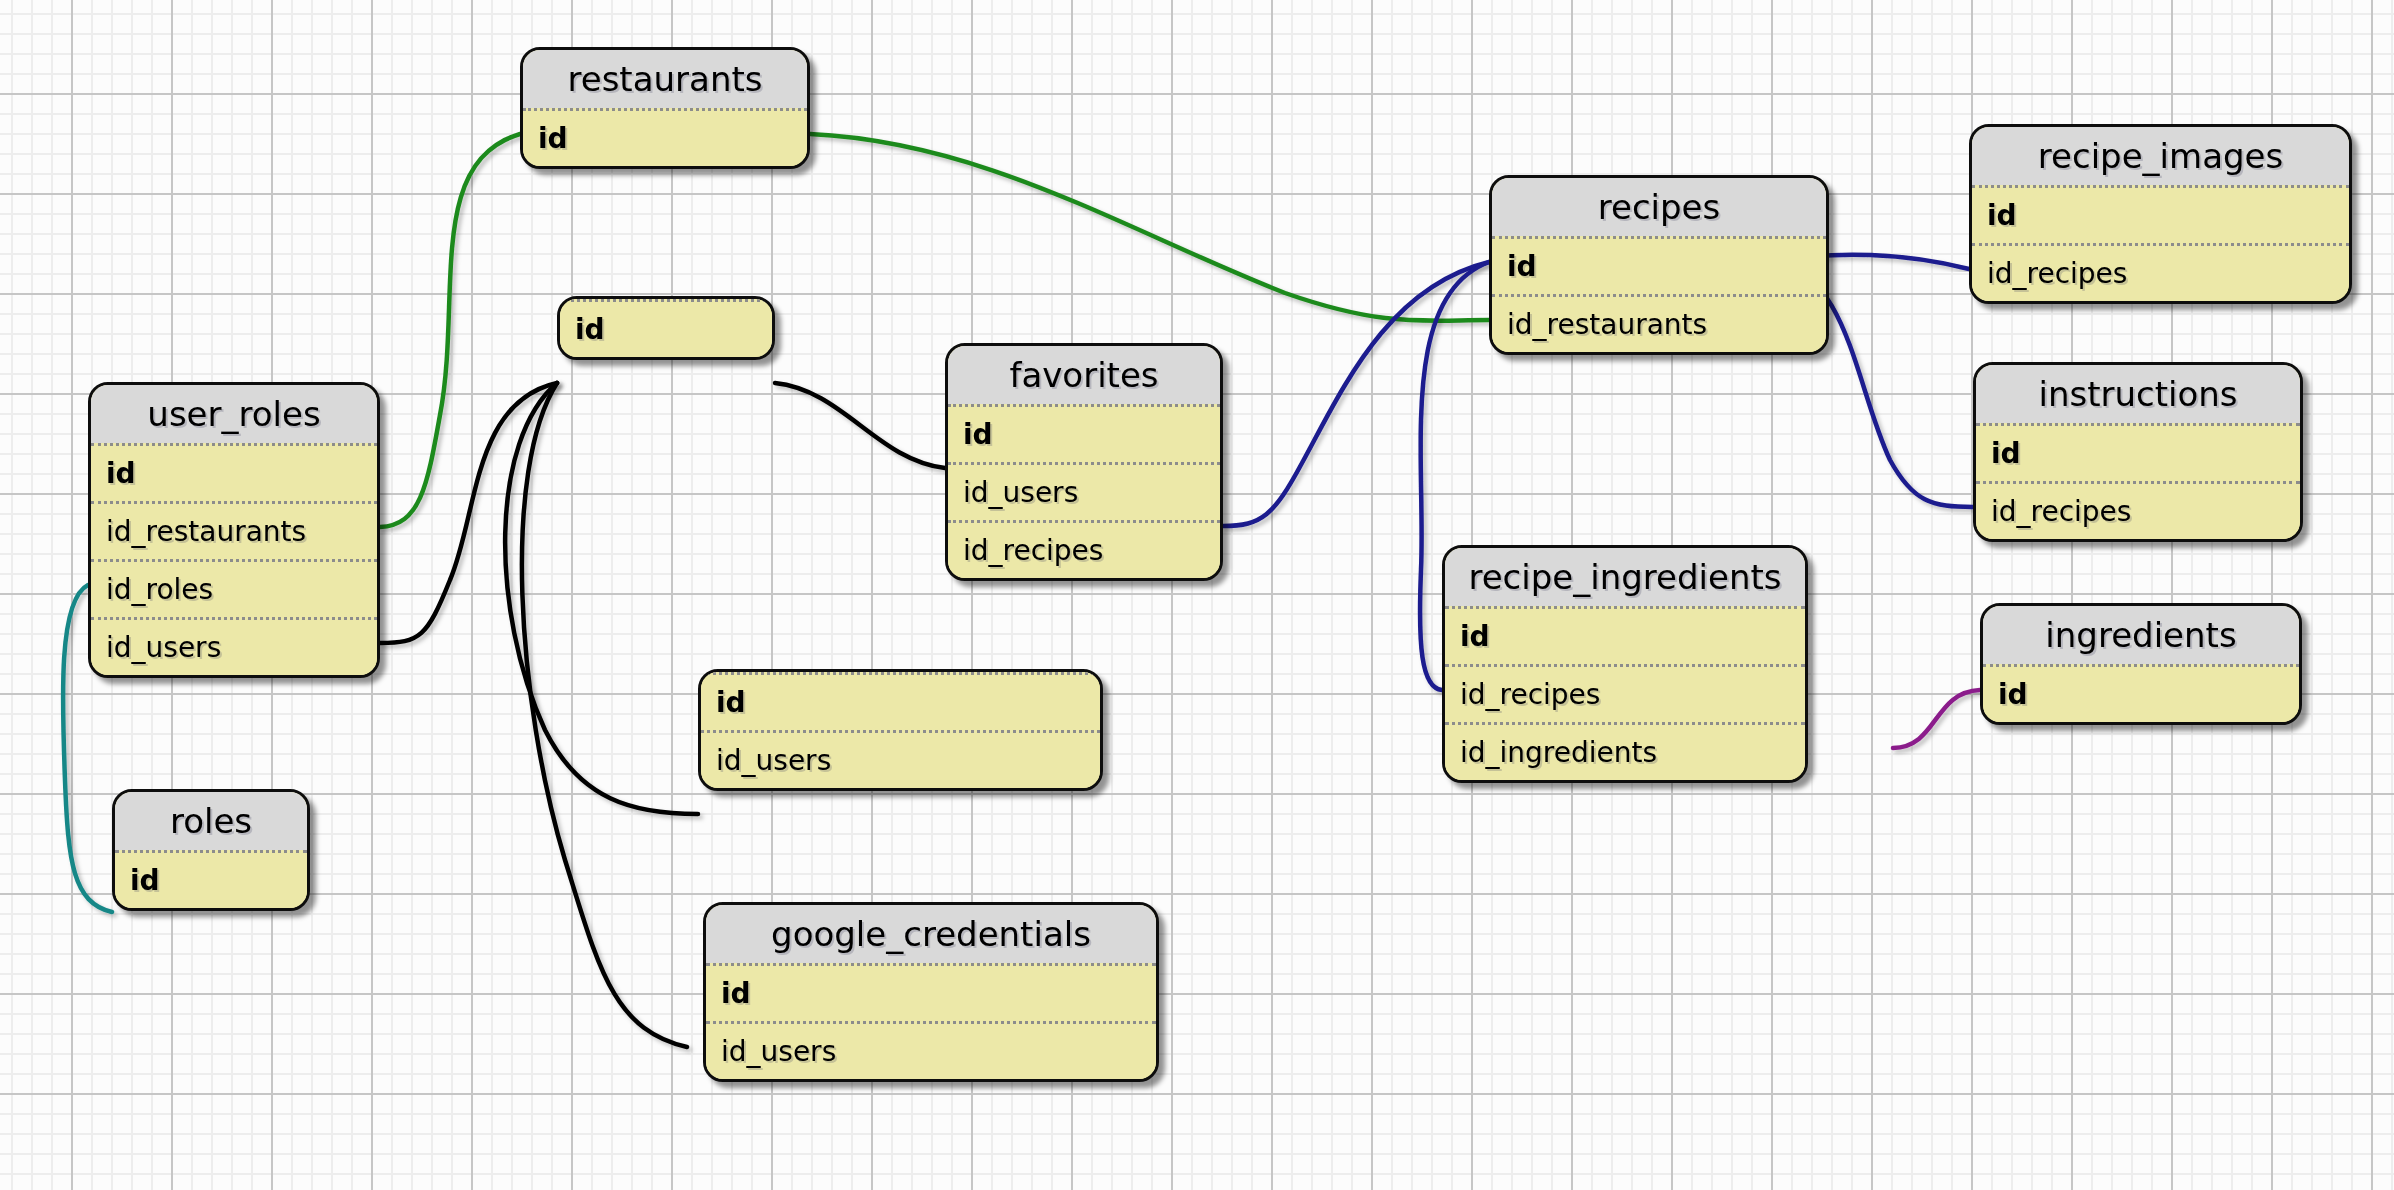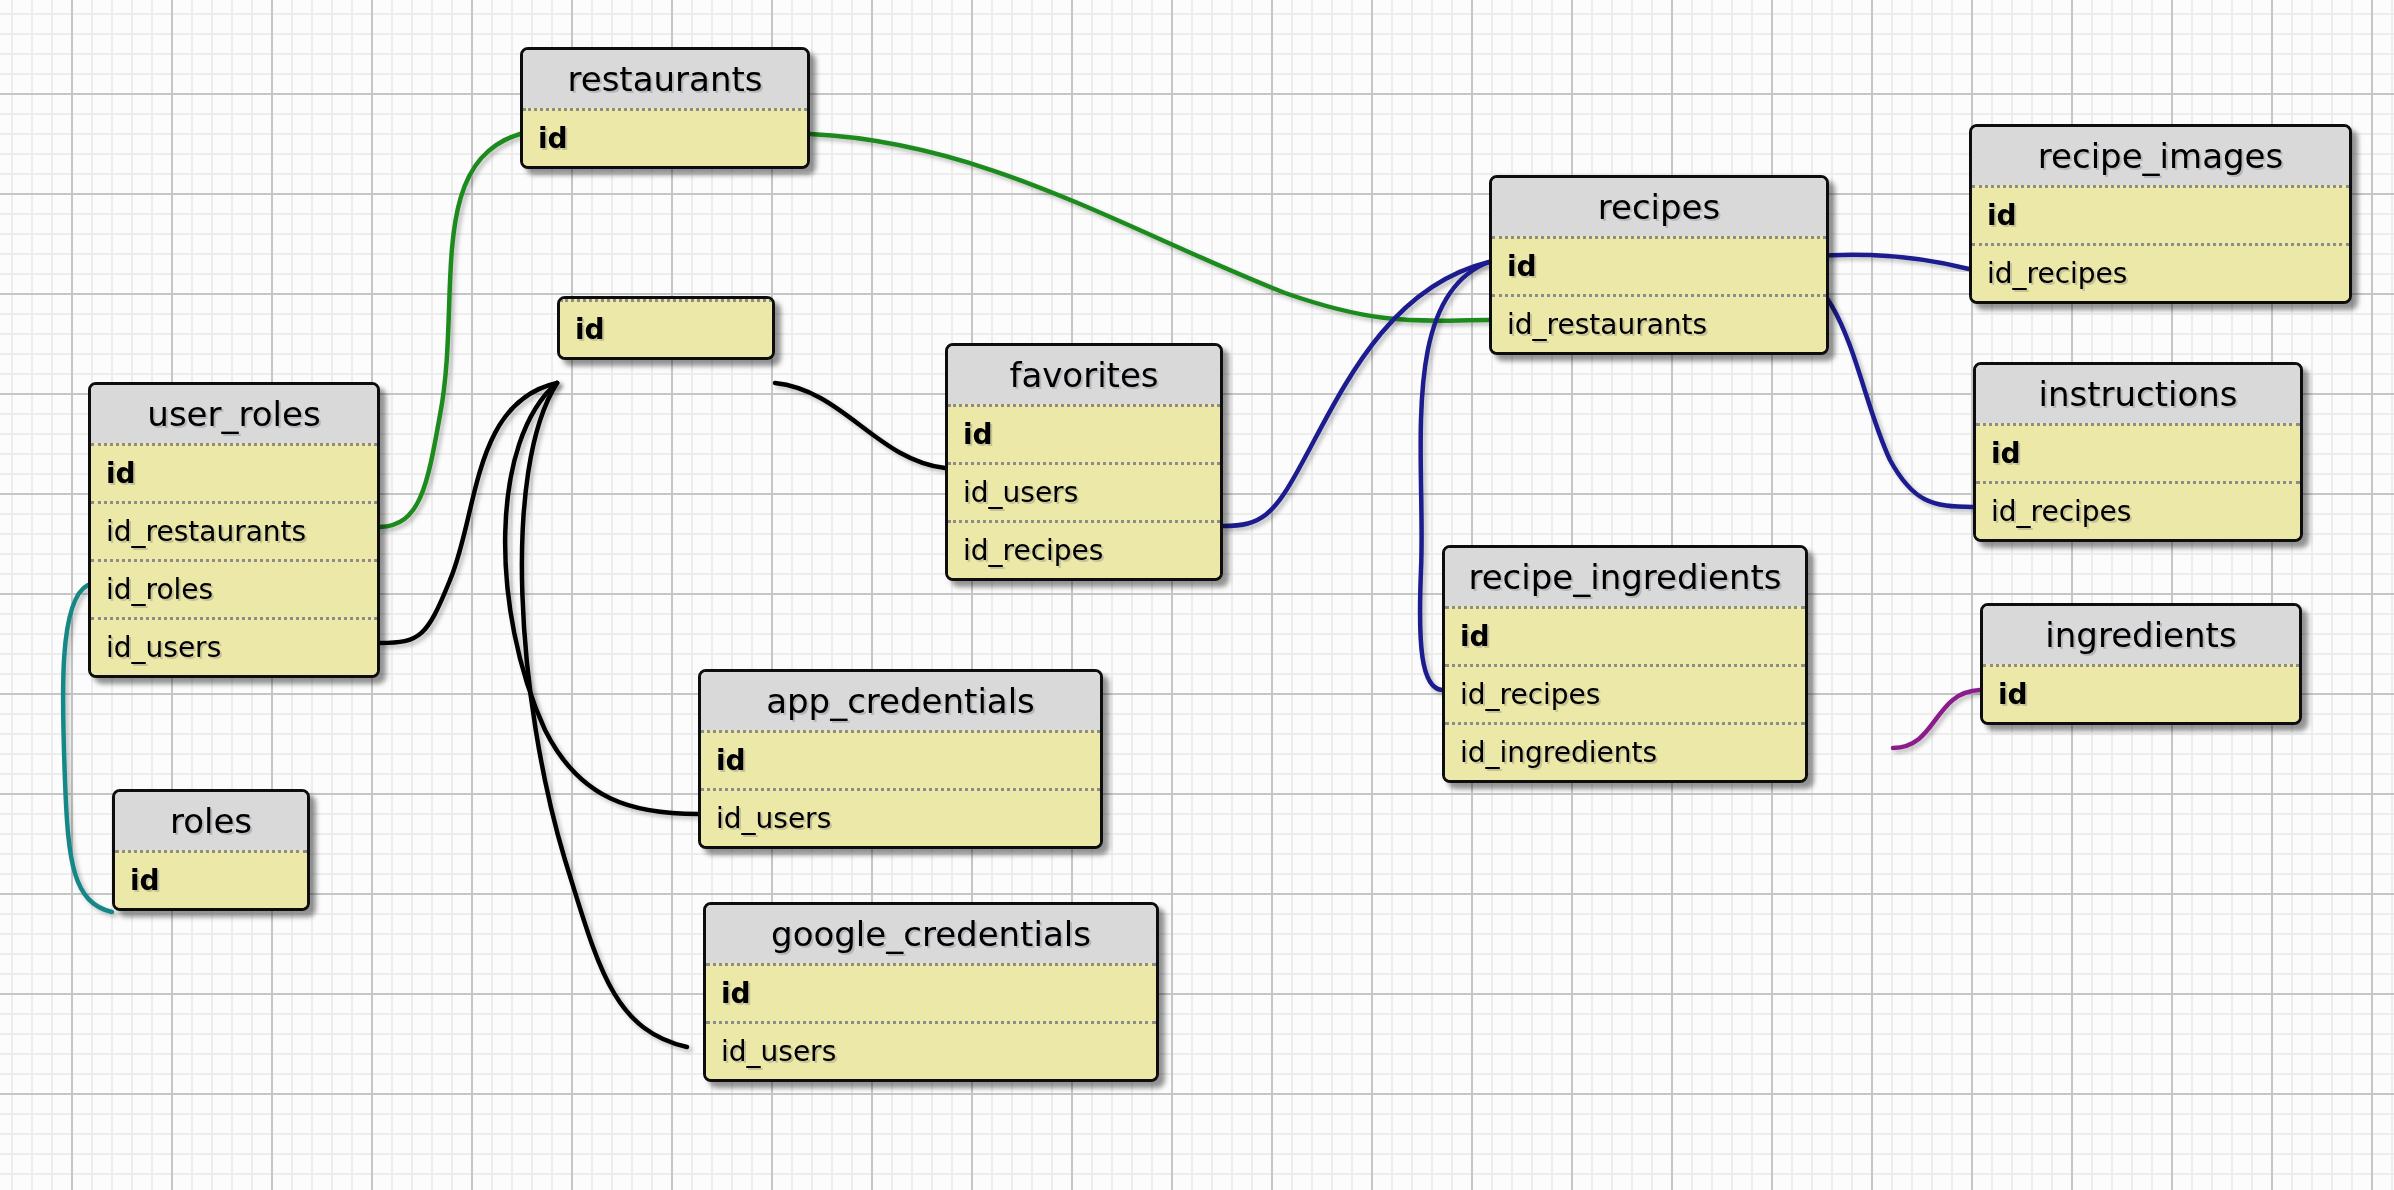--- a/index.html
+++ b/index.html
@@ -17,21 +17,21 @@
     background-position:71px 0,0 93px,11px 0,0 13px;
     font-family:"DejaVu Sans","Liberation Sans",sans-serif;
   }
   #wires{position:absolute;left:0;top:0;z-index:1;}
   #wires path{fill:none;stroke-width:4.5;stroke-linecap:round;}
   #tables{position:absolute;left:0;top:0;width:100%;height:100%;z-index:2;}
   .table{
     position:absolute;
     box-sizing:border-box;
     border:3px solid #0d0d0d;
-    border-radius:8px;
+    border-radius:20px;
     background:#ece8a8;
     box-shadow:6px 6px 5px rgba(0,0,0,0.42);
     overflow:hidden;
   }
   .thead{
     height:58px;line-height:58px;
     box-sizing:border-box;
     background:#d9d9d9;
     text-align:center;
     font-size:34px;color:#000;
@@ -113,21 +113,20 @@
         <div class="thead">recipe_ingredients</div>
         <div class="trow pk">id</div>
         <div class="trow">id_recipes</div>
         <div class="trow">id_ingredients</div>
       </div>
       <div class="table" style="left: 1980px; top: 603px; width: 322px;">
         <div class="thead">ingredients</div>
         <div class="trow pk">id</div>
       </div>
       <div class="table" style="left: 698px; top: 669px; width: 405px;">
-        <div class="thead">app_credentials</div>
         <div class="trow pk">id</div>
         <div class="trow">id_users</div>
       </div>
       <div class="table" style="left: 112px; top: 789px; width: 198px;">
         <div class="thead">roles</div>
         <div class="trow pk">id</div>
       </div>
       <div class="table" style="left: 703px; top: 902px; width: 456px;">
         <div class="thead">google_credentials</div>
         <div class="trow pk">id</div>

